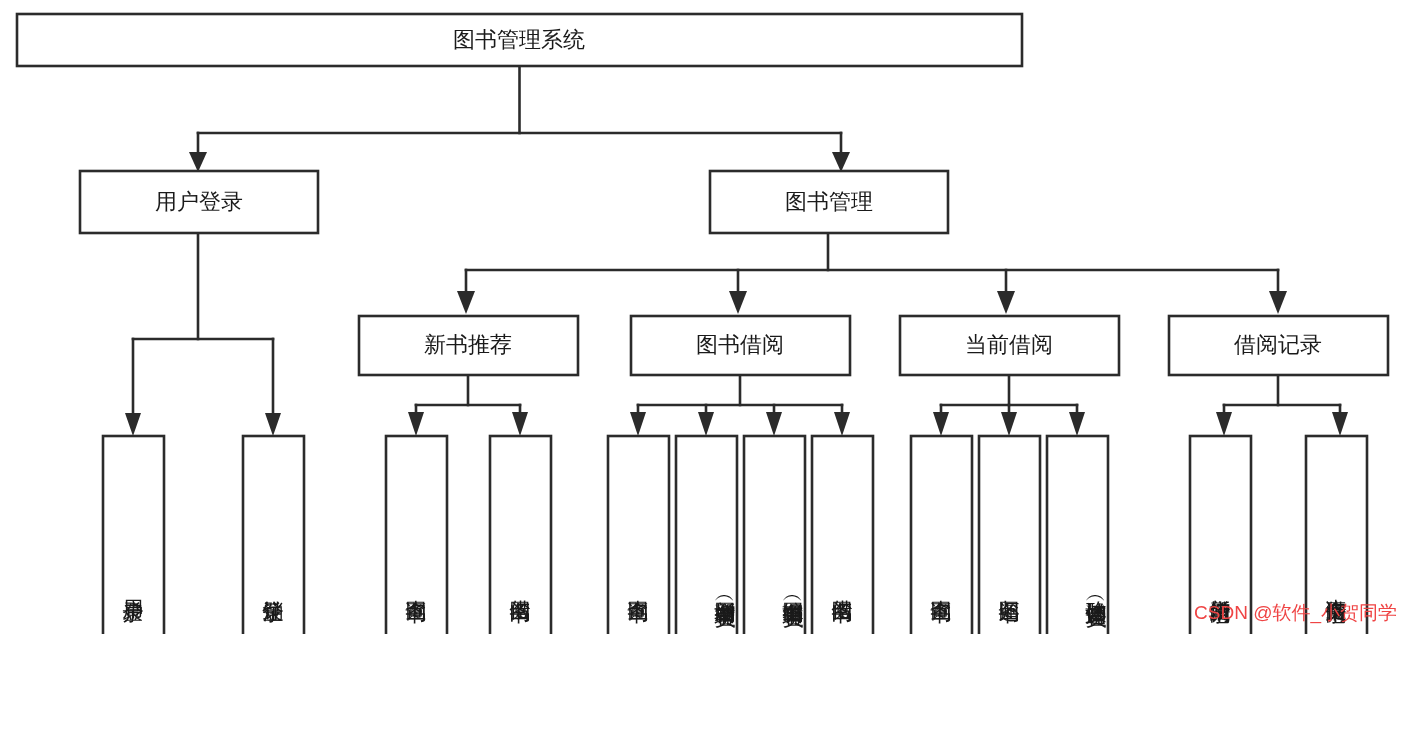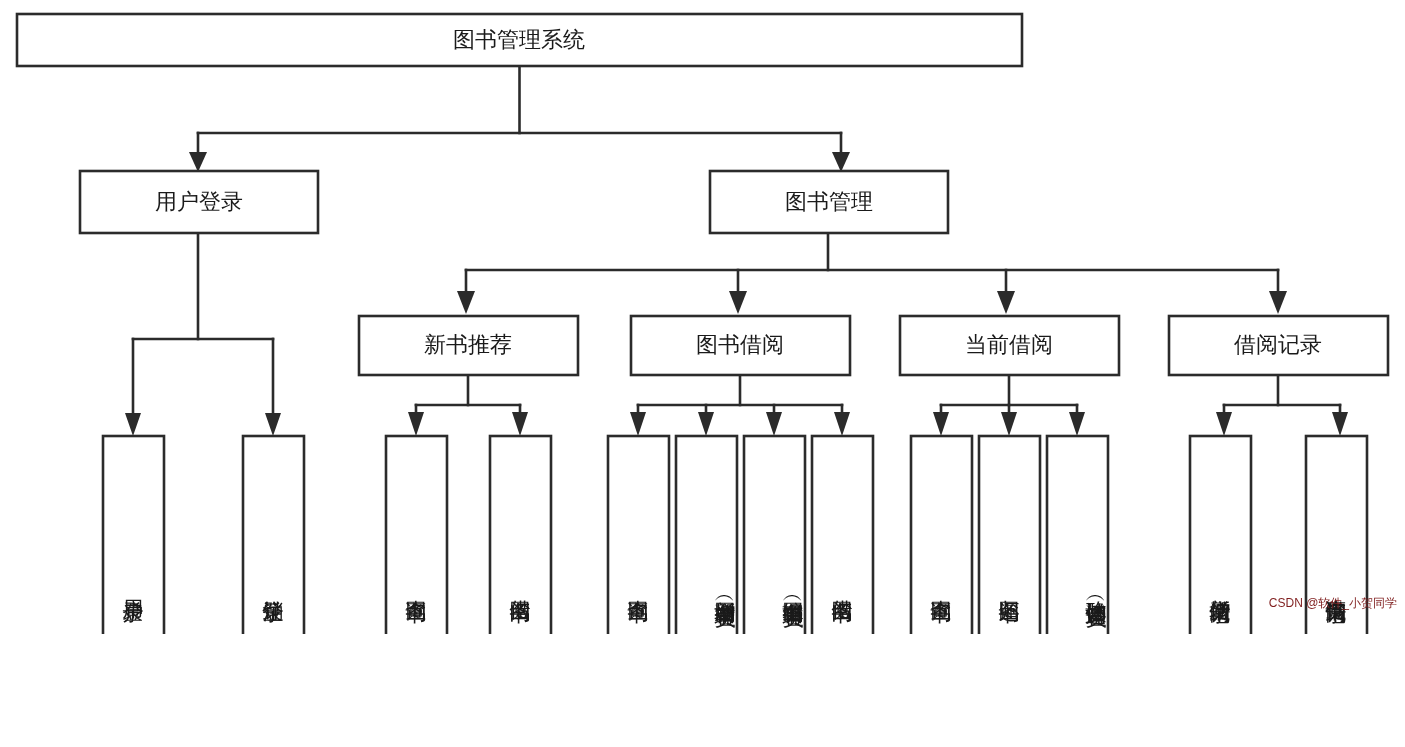--- a/index.html
+++ b/index.html
@@ -56,24 +56,24 @@
     writing-mode: vertical-rl;
     text-orientation: upright;
     white-space: nowrap;
     letter-spacing: 1px;
     text-align: center;
     pointer-events: none;
   }
   .watermark {
     position: absolute;
     right: 8px;
-    bottom: 22px;
-    font-family: "Liberation Sans", "DejaVu Sans", sans-serif;
-    font-size: 12px;
-    color: #7f1d1d;
+    bottom: 8px;
+    font-family: "Liberation Sans", "DejaVu Sans", sans-serif;
+    font-size: 19px;
+    color: #ef4444;
     white-space: nowrap;
   }
 </style>
 </head>
 <body>
 
 <div id="diagram-root">
 
   <svg id="flow" viewBox="0 0 1405 747">
     <defs>

